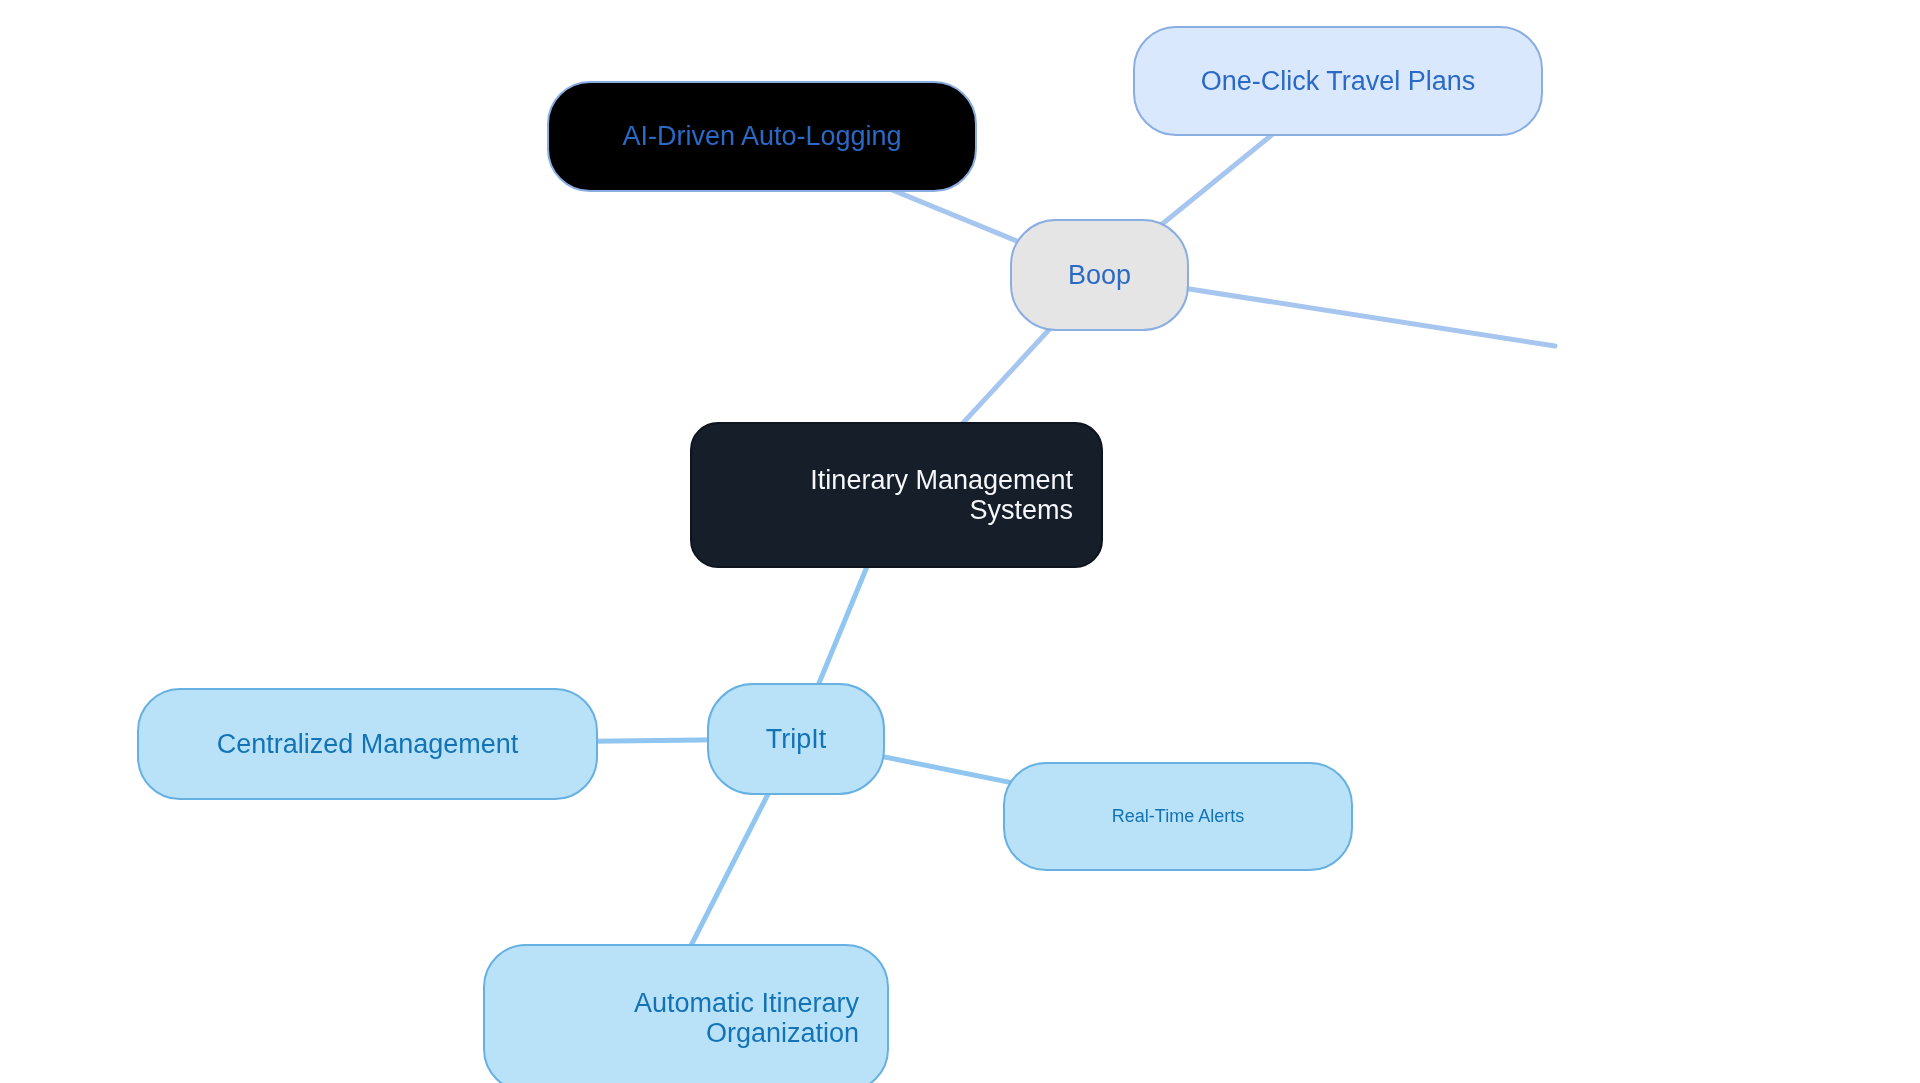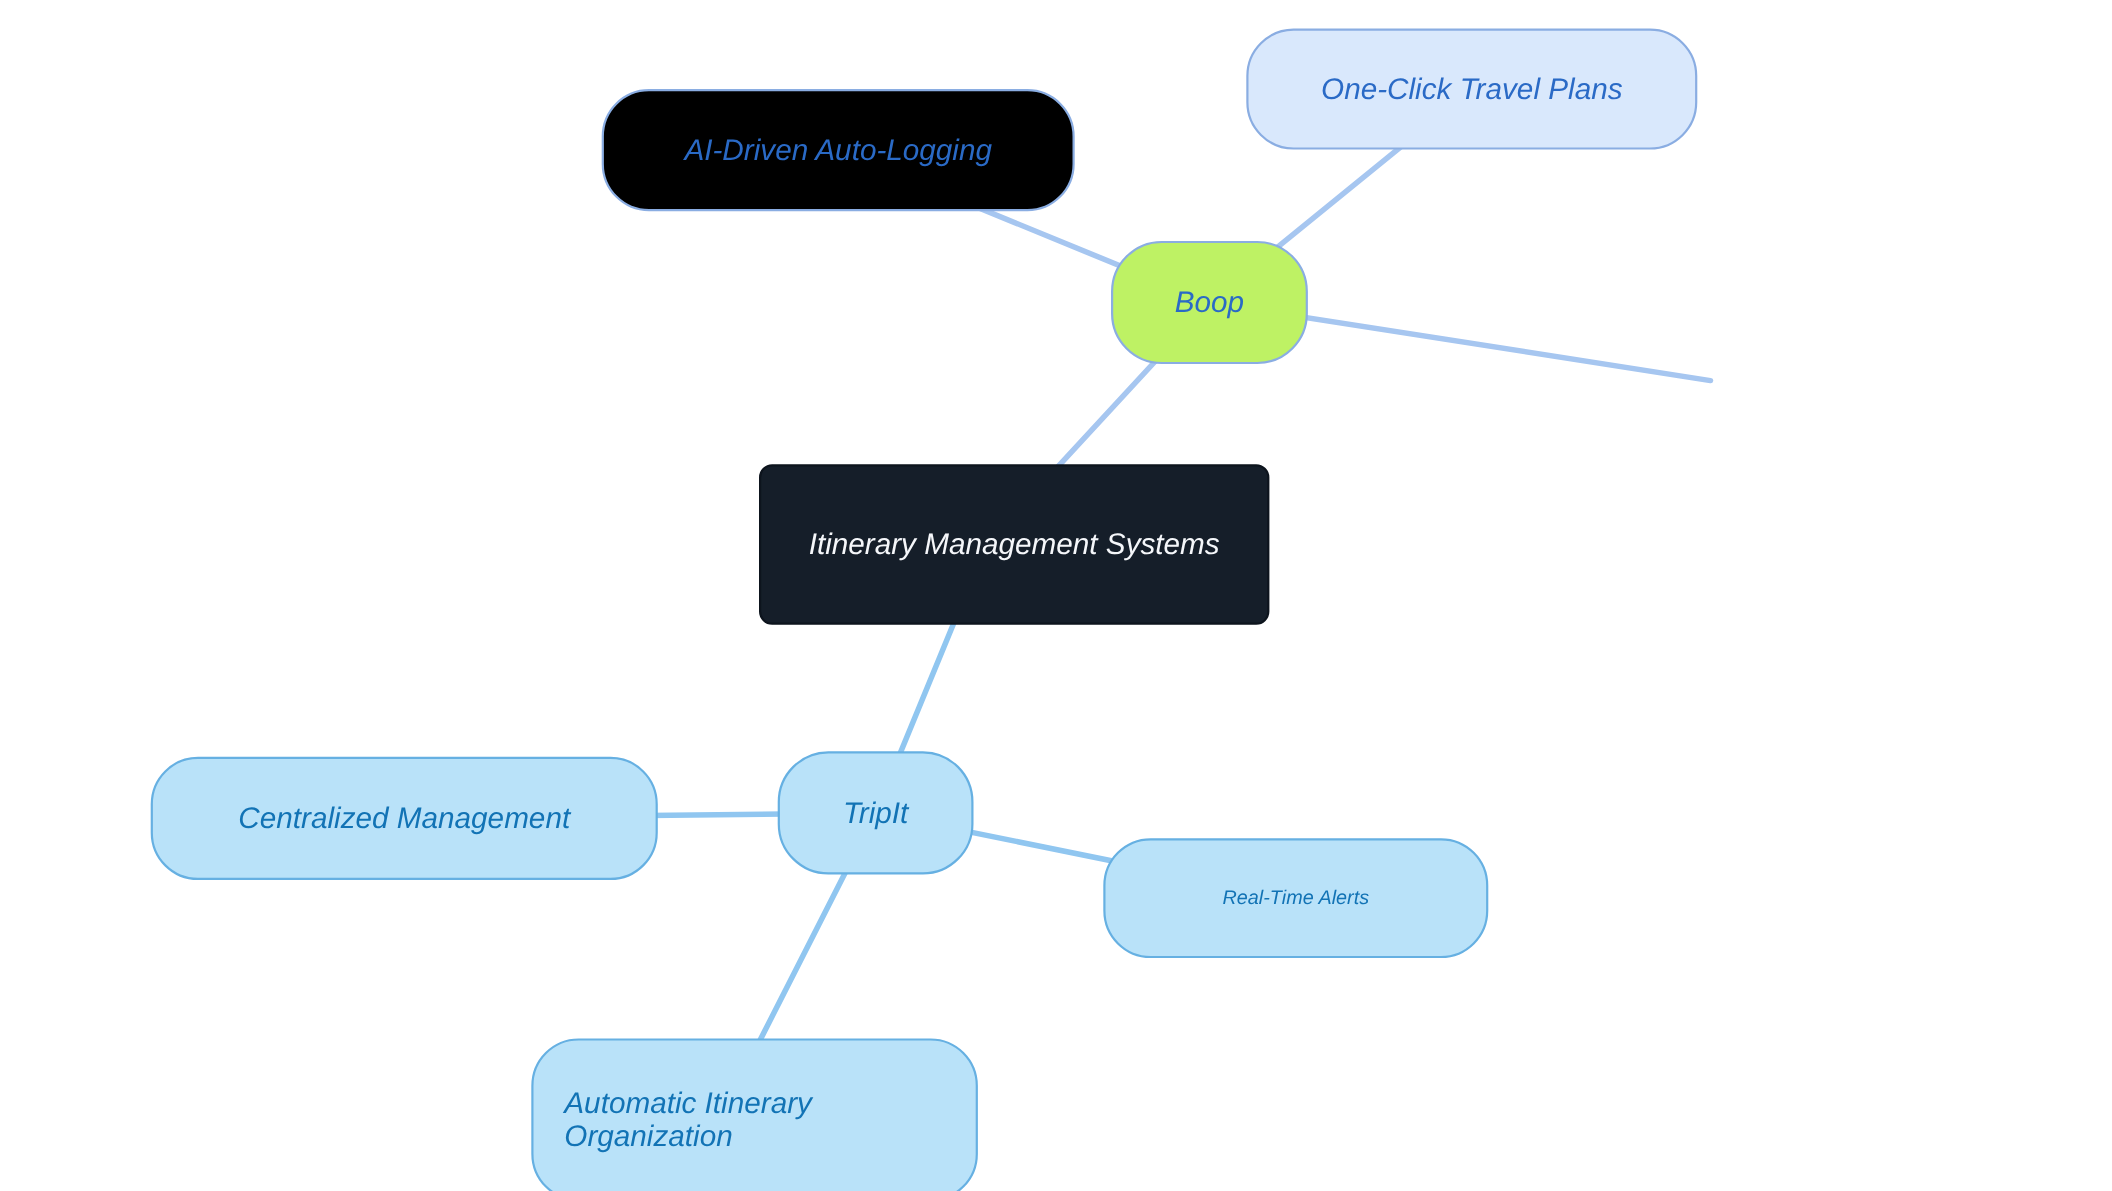--- a/index.html
+++ b/index.html
@@ -21,50 +21,49 @@
     top: 0;
     z-index: 1;
   }
   .mm-node {
     position: absolute;
     z-index: 2;
     box-sizing: border-box;
     display: flex;
     align-items: center;
     justify-content: center;
-    text-align: left;
+    text-align: right;
     padding: 28px 28px;
     line-height: 1.12;
     cursor: pointer;
     user-select: none;
-    font-style: italic;
   }
   .mm-node span {
     display: block;
   }
 </style>
 </head>
 <body>
 
 <div id="canvas" style="width: 1920px; height: 1083px; background: rgb(255, 255, 255);">
   <svg id="edge-layer" width="1920" height="1083" viewBox="0 0 1920 1083">
       <line x1="896.5" y1="495" x2="1099.5" y2="275" stroke="#a6c6f0" stroke-width="5" stroke-linecap="round"></line>
       <line x1="1099.5" y1="275" x2="762" y2="136.5" stroke="#a6c6f0" stroke-width="5" stroke-linecap="round"></line>
       <line x1="1099.5" y1="275" x2="1338" y2="81" stroke="#a6c6f0" stroke-width="5" stroke-linecap="round"></line>
       <line x1="1099.5" y1="275" x2="1555" y2="346" stroke="#a6c6f0" stroke-width="5" stroke-linecap="round"></line>
       <line x1="896.5" y1="495" x2="796" y2="739" stroke="#90c6f0" stroke-width="5" stroke-linecap="round"></line>
       <line x1="796" y1="739" x2="352.5" y2="744" stroke="#90c6f0" stroke-width="5" stroke-linecap="round"></line>
       <line x1="796" y1="739" x2="1178" y2="816.5" stroke="#90c6f0" stroke-width="5" stroke-linecap="round"></line>
       <line x1="796" y1="739" x2="674" y2="979" stroke="#90c6f0" stroke-width="5" stroke-linecap="round"></line>
     </svg>
 
-<div class="mm-node" style="left: 690px; top: 422px; width: 464px; height: 146px; border-radius: 12px; background: rgb(21, 30, 41); border: 2px solid rgb(13, 20, 29); color: rgb(245, 247, 250); font-size: 27px; font-weight: 400;">
+<div class="mm-node" style="left: 690px; top: 422px; width: 413px; height: 146px; border-radius: 28px; background: rgb(21, 30, 41); border: 2px solid rgb(13, 20, 29); color: rgb(245, 247, 250); font-size: 27px; font-weight: 400;">
       <span>Itinerary Management Systems</span>
     </div>
-    <div class="mm-node" style="left: 1010px; top: 219px; width: 179px; height: 112px; border-radius: 46px; background: #bef264; border: 2px solid rgb(138, 173, 226); color: rgb(42, 106, 198); font-size: 27px; font-weight: 400;">
+    <div class="mm-node" style="left: 1010px; top: 219px; width: 179px; height: 112px; border-radius: 46px; background: #e5e5e5; border: 2px solid rgb(138, 173, 226); color: rgb(42, 106, 198); font-size: 27px; font-weight: 400;">
       <span>Boop</span>
     </div>
     <div class="mm-node" style="left: 547px; top: 81px; width: 430px; height: 111px; border-radius: 43px; background: #000000; border: 2px solid rgb(138, 173, 226); color: rgb(42, 106, 198); font-size: 27px; font-weight: 400;">
       <span>AI-Driven Auto-Logging</span>
     </div>
     <div class="mm-node" style="left: 1133px; top: 26px; width: 410px; height: 110px; border-radius: 43px; background: rgb(217, 232, 252); border: 2px solid rgb(138, 173, 226); color: rgb(42, 106, 198); font-size: 27px; font-weight: 400;">
       <span>One-Click Travel Plans</span>
     </div>
     <div class="mm-node" style="left: 707px; top: 683px; width: 178px; height: 112px; border-radius: 46px; background: rgb(185, 226, 249); border: 2px solid rgb(102, 176, 226); color: rgb(18, 115, 181); font-size: 27px; font-weight: 400;">
       <span>TripIt</span>

